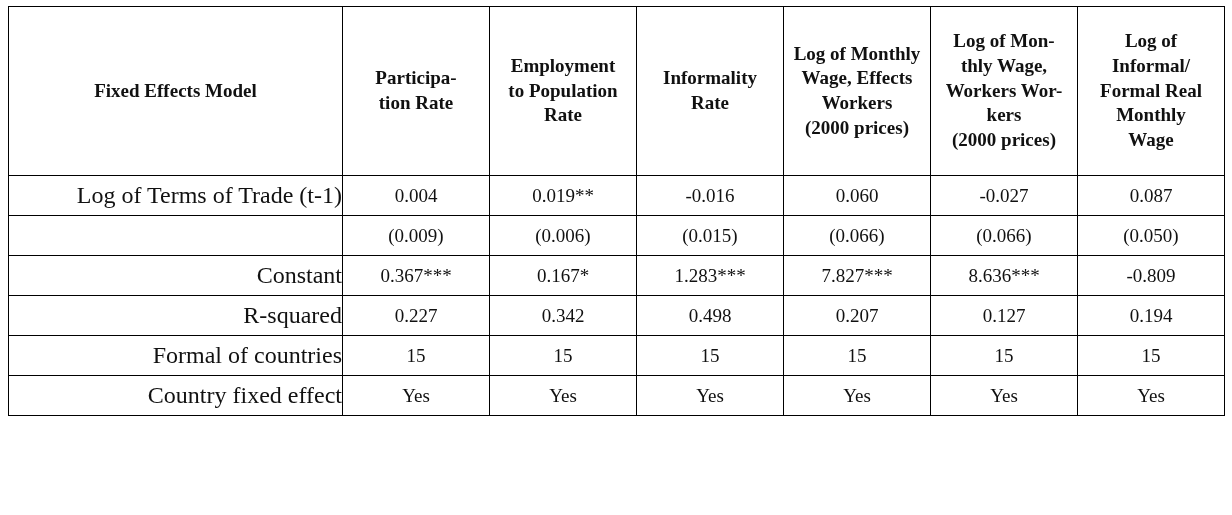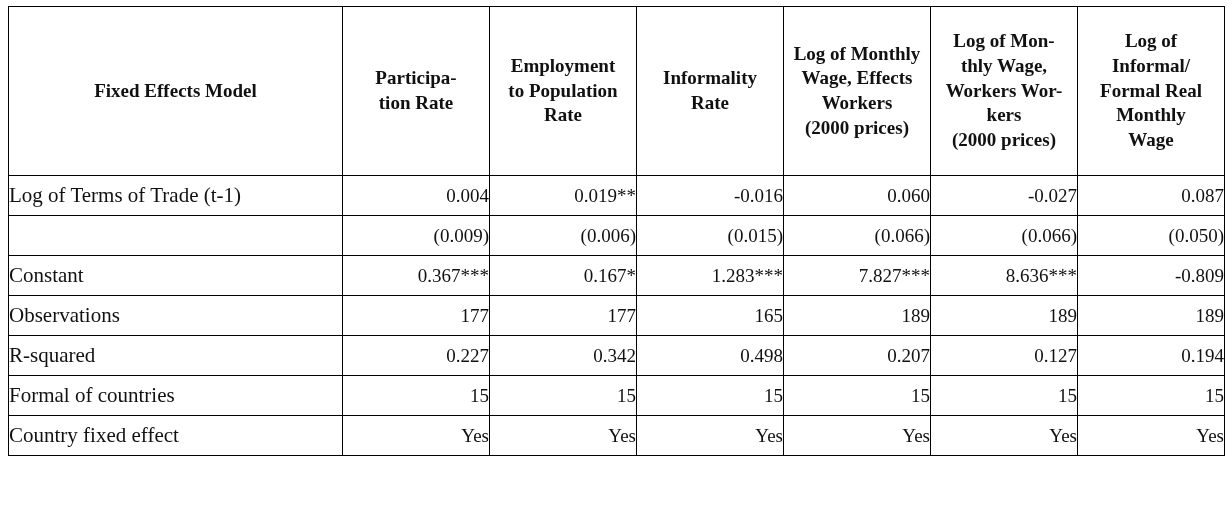--- a/index.html
+++ b/index.html
@@ -47,28 +47,28 @@
   }
   th.head-col {
     text-align: center;
     font-weight: bold;
     font-size: 19px;
     height: 168px;
     padding: 6px 8px;
     line-height: 1.3;
   }
   td.row-label {
-    text-align: left;
-    font-size: 21px;
+    text-align: right;
+    font-size: 24px;
     padding: 6px 0 6px 10px;
     height: 39px;
   }
   td.row-label.blank { height: 39px; }
   td.val {
-    text-align: right;
+    text-align: center;
     font-size: 19px;
     height: 39px;
     padding: 5px 4px;
   }
   
   td.no-top { border-top: none; }
   td.no-bottom { border-bottom: none; }
 </style>
 </head>
 <body>
@@ -148,29 +148,20 @@
         <td class="row-label no-bottom">Constant</td>
         <td class="val">0.367***</td>
         <td class="val">0.167*</td>
         <td class="val">1.283***</td>
         <td class="val">7.827***</td>
         <td class="val">8.636***</td>
         <td class="val">-0.809</td>
       </tr>
 
 
-      <tr>
-        <td class="row-label">Observations</td>
-        <td class="val">177</td>
-        <td class="val">177</td>
-        <td class="val">165</td>
-        <td class="val">189</td>
-        <td class="val">189</td>
-        <td class="val">189</td>
-      </tr>
 
       <tr>
         <td class="row-label">R-squared</td>
         <td class="val">0.227</td>
         <td class="val">0.342</td>
         <td class="val">0.498</td>
         <td class="val">0.207</td>
         <td class="val">0.127</td>
         <td class="val">0.194</td>
       </tr>

